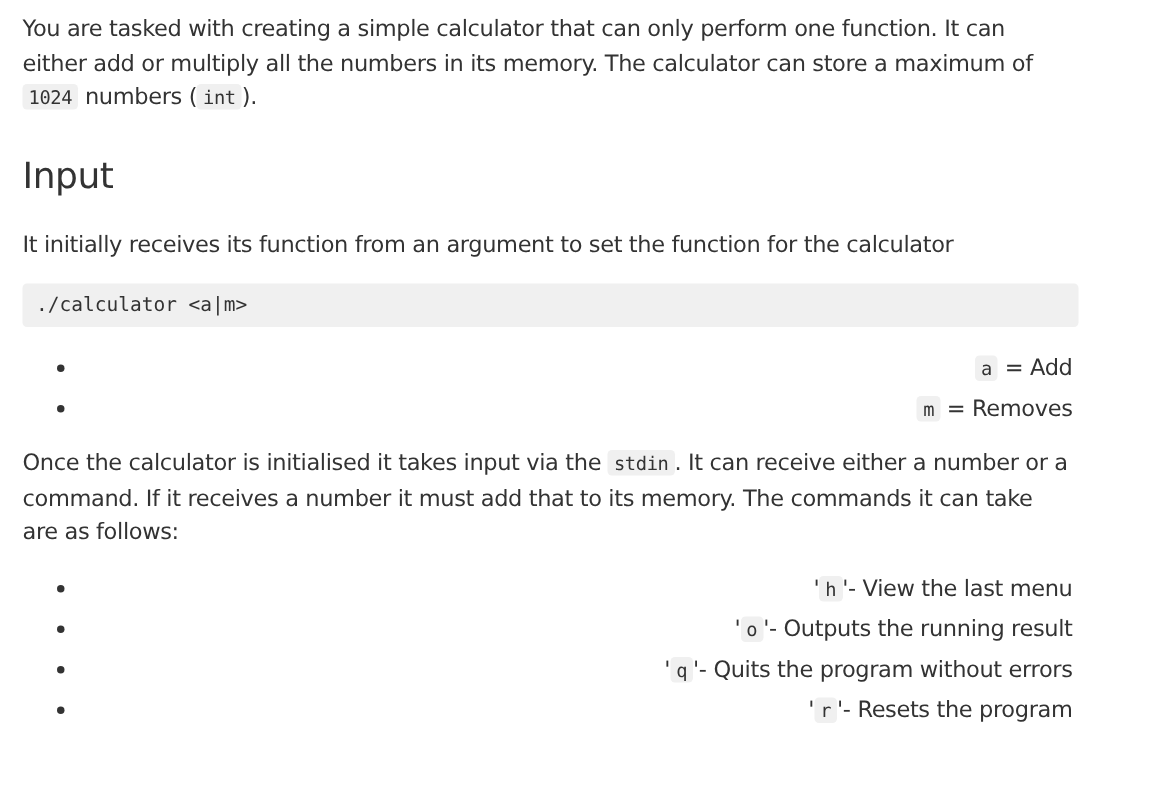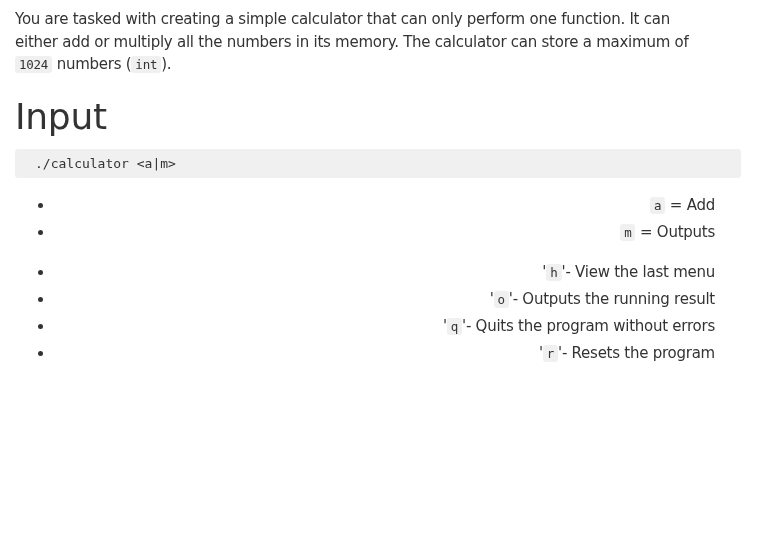--- a/index.html
+++ b/index.html
@@ -7,39 +7,39 @@
     width: 771px; height: 539px; overflow: hidden;
     font-family: "DejaVu Sans", sans-serif;
     color: #333333;
     font-size: 15px;
     line-height: 22.5px;
   }
   .page { padding: 8px 15px 0 15px; width: 700px; }
   p { margin: 0; }
   .para1 { width: 690px; letter-spacing: -0.25px; }
   .h1 {
-    font-size: 36px; font-weight: normal; margin: 23px 0 0 0; line-height: 34px;
+    font-size: 24px; font-weight: normal; margin: 23px 0 0 0; line-height: 34px;
     letter-spacing: -0.3px;
   }
   .para2 { margin-top: 18px; letter-spacing: -0.25px; }
   code {
     font-family: "DejaVu Sans Mono", monospace;
     font-size: 12.5px;
     background: #f0f0f0;
     border-radius: 3px;
     padding: 1px 4px;
     color: #333;
   }
   pre {
     margin: 15px 0 0 0;
     background: #f0f0f0;
     border-radius: 3px;
     width: 686px;
     height: 29px;
-    padding: 0 20px;
+    padding: 0 9px;
     font-family: "DejaVu Sans Mono", monospace;
     font-size: 13px;
     line-height: 29px;
     color: #333;
   }
   ul { margin: 14px 0 0 0; padding: 0 0 0 39px; list-style: none; text-align: right; }
   li { position: relative; line-height: 27px; letter-spacing: -0.25px; }
   li .bullet {
     position: absolute; left: -16px; top: 11px;
     width: 5px; height: 5px; border-radius: 50%; background: #333;
@@ -48,28 +48,30 @@
   .cmd-list { margin-top: 13px; }
 </style>
 </head>
 <body>
 
 <div class="page">
   <p class="para1"><span>You are tasked with creating a simple calculator that can only perform one function. It can either add or multiply all the numbers in its memory. The calculator can store a maximum of </span><code>1024</code><span> numbers (</span><code>int</code><span>).</span></p>
 
   <h1 class="h1">Input</h1>
 
+  <p class="para2">It initially receives its function from an argument to set the function for the calculator</p>
 
   <pre>./calculator &lt;a|m&gt;</pre>
 
   <ul>
     <li><span class="bullet"></span><code>a</code><span> = Add</span></li>
-    <li><span class="bullet"></span><code>m</code><span> = Outputs</span></li>
+    <li><span class="bullet"></span><code>m</code><span> = Removes</span></li>
   </ul>
 
+  <p class="para3"><span>Once the calculator is initialised it takes input via the </span><code>stdin</code><span>. It can receive either a number or a command. If it receives a number it must add that to its memory. The commands it can take are as follows:</span></p>
 
   <ul class="cmd-list">
     <li><span class="bullet"></span>'<code>h</code>'<span>- View the last menu</span></li>
     <li><span class="bullet"></span>'<code>o</code>'<span>- Outputs the running result</span></li>
     <li><span class="bullet"></span>'<code>q</code>'<span>- Quits the program without errors</span></li>
     <li><span class="bullet"></span>'<code>r</code>'<span>- Resets the program</span></li>
   </ul>
 </div>
 
 </body></html>

